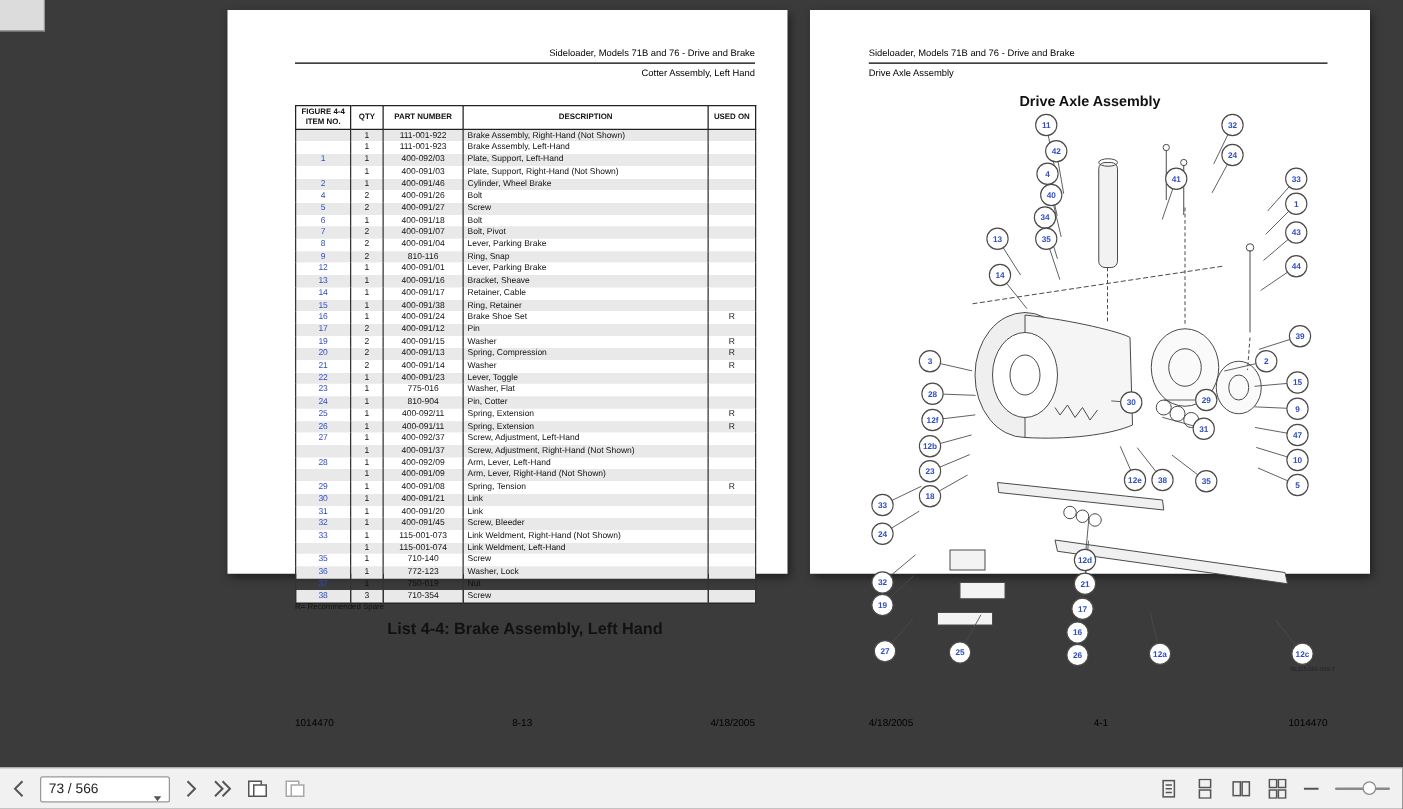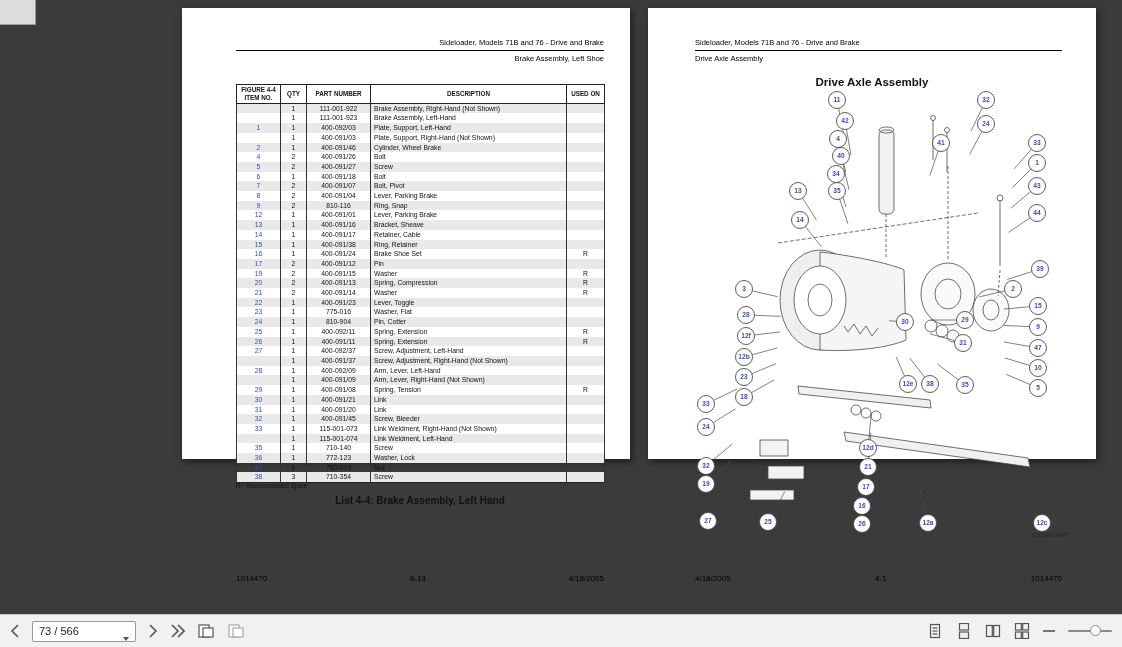--- a/index.html
+++ b/index.html
@@ -39,21 +39,21 @@
   .parts-table td.c-qty  { text-align:center; }
   .parts-table td.c-part { text-align:center; }
   .parts-table td.c-desc { text-align:left; }
   .parts-table td.c-used { text-align:center; }
   .col-item { width:44px; } .col-qty { width:26px; } .col-part { width:64px; }
   .col-desc { width:196px; } .col-used { width:38px; }
   .parts-table tbody { border-top:1px solid #222; border-bottom:1px solid #222; }
 
   .tbl-note   { position:absolute; top:474px; left:54px; font-size:6.3px; }
   .tbl-caption{ position:absolute; top:487px; left:54px; width:368px; text-align:center;
-                font-size:10px; font-weight:600; }
+                font-size:13px; font-weight:600; }
 
   
   .diagram-title { position:absolute; top:68px; left:0; right:0; text-align:center;
                    font-size:11.5px; font-weight:bold; }
   #diagram-svg { position:absolute; left:0; top:0; width:448px; height:599px; }
   .fig-caption { position:absolute; top:534px; left:0; right:0; text-align:center;
                  font-size:8px; font-weight:600; }
   circle.balloon { fill:#fff; stroke:#4a4a4a; stroke-width:0.9; }
   .balloon-text { font-family:"Liberation Sans",sans-serif; font-size:6.6px; font-weight:bold;
                   fill:#2f4fc0; }
@@ -83,21 +83,21 @@
 </style>
 </head>
 <body>
 
 <div class="corner-box"></div>
 
 <div class="page page-left">
   <div class="pg-header">
     <div>Sideloader, Models 71B and 76 - Drive and Brake</div>
     <hr class="rule">
-    <div>Brake Assembly, Left Shoe</div>
+    <div>Cotter Assembly, Left Hand</div>
   </div>
 
   <table class="parts-table">
     <colgroup>
       <col class="col-item">
         <col class="col-qty">
         <col class="col-part">
         <col class="col-desc">
         <col class="col-used">
     </colgroup>

